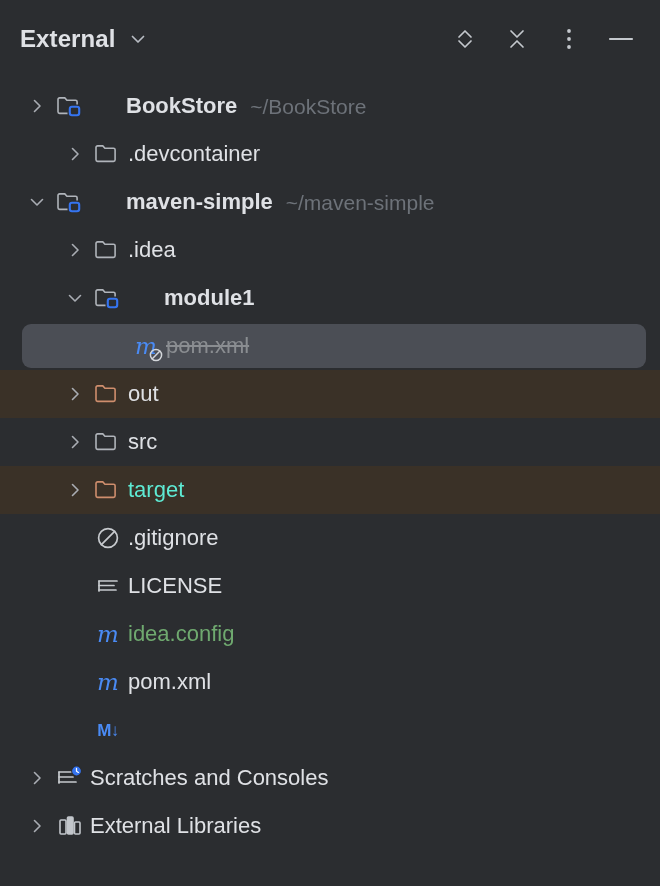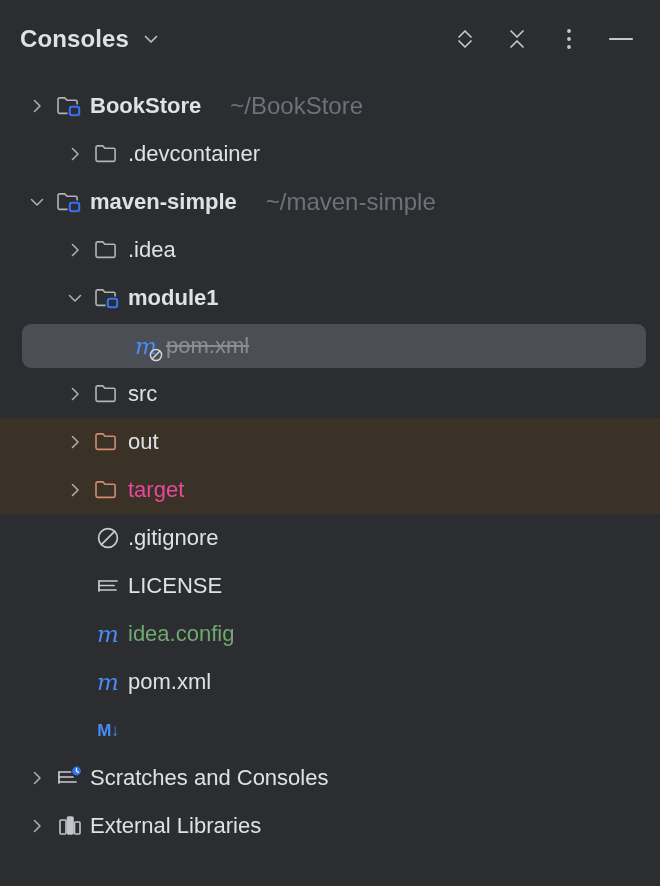--- a/index.html
+++ b/index.html
@@ -107,33 +107,33 @@
     display: flex;
     align-items: center;
     justify-content: center;
     margin-right: 2px;
   }
   .label {
     font-size: 22px;
     color: #dfe1e5;
     line-height: 1;
   }
-  .label.bold { font-weight: bold; }
+  .label.bold { font-weight: bold; margin-left: 36px; }
   .label.green { color: #6fa96f; }
-  .label.orange { color: #ec4899; }
+  .label.orange { color: #5eead4; }
   .label.struck {
     color: #8a8d91;
     text-decoration: line-through;
     text-decoration-color: #8a8d91;
     text-decoration-thickness: 2px;
   }
   .path {
-    font-size: 24px;
+    font-size: 21px;
     color: #6d7279;
-    margin-left: 29px;
+    margin-left: 13px;
     line-height: 1;
     text-align: right;
   }
 
   .m-icon {
     font-family: "DejaVu Serif", serif;
     font-style: italic;
     font-size: 23px;
     color: #4a8bf5;
     line-height: 1;
@@ -145,21 +145,21 @@
     letter-spacing: -.5px;
     line-height: 1;
   }
 </style>
 </head>
 <body>
 
 <div id="panel">
 
   <div class="tool-header">
-    <span class="tool-title">Consoles</span>
+    <span class="tool-title">External</span>
 
     <span class="title-chevron">
       <svg width="18" height="18" viewBox="0 0 18 18">
         <path d="M3.5 6.5 L9 12 L14.5 6.5" fill="none" stroke="#b9bdc4" stroke-width="1.7" stroke-linecap="round" stroke-linejoin="round"></path>
       </svg>
     </span>
 
     <span class="header-spacer"></span>
 
     <div class="header-actions">
@@ -278,47 +278,47 @@
         <span class="indent" style="width: 98px;"></span>
         <span class="arrow empty"></span>
         <span class="icon-slot">
           <span style="position:relative;display:inline-block;line-height:1;"><span class="m-icon">m</span><svg width="14" height="14" viewBox="0 0 14 14" style="position:absolute;right:-6px;bottom:-4px;">
               <circle cx="7" cy="7" r="5.6" fill="none" stroke="#d4d7db" stroke-width="1.5"></circle>
               <path d="M3.3 10.7 L10.7 3.3" stroke="#d4d7db" stroke-width="1.5" stroke-linecap="round"></path>
             </svg></span>
         </span>
         <span class="label struck">pom.xml</span>
       </div>
+      <div class="row excluded">
+        <span class="indent" style="width: 60px;"></span>
+        <span class="arrow">
+          <svg width="18" height="18" viewBox="0 0 18 18">
+            <path d="M6.5 3.5 L12 9 L6.5 14.5" fill="none" stroke="#a9adb3" stroke-width="1.6" stroke-linecap="round" stroke-linejoin="round"></path>
+          </svg>
+        </span>
+        <span class="icon-slot">
+          <svg width="30" height="30" viewBox="0 0 30 30">
+            <path d="M3 8.5a1.6 1.6 0 0 1 1.6-1.6h5.2l2.1 2.3h8.6a1.6 1.6 0 0 1 1.6 1.6v10a1.6 1.6 0 0 1-1.6 1.6H4.6A1.6 1.6 0 0 1 3 20.8z" fill="none" stroke="#cf8e6d" stroke-width="1.6" stroke-linejoin="round"></path>
+          </svg>
+        </span>
+        <span class="label">out</span>
+      </div>
       <div class="row">
         <span class="indent" style="width: 60px;"></span>
         <span class="arrow">
           <svg width="18" height="18" viewBox="0 0 18 18">
             <path d="M6.5 3.5 L12 9 L6.5 14.5" fill="none" stroke="#a9adb3" stroke-width="1.6" stroke-linecap="round" stroke-linejoin="round"></path>
           </svg>
         </span>
         <span class="icon-slot">
           <svg width="30" height="30" viewBox="0 0 30 30">
             <path d="M3 8.5a1.6 1.6 0 0 1 1.6-1.6h5.2l2.1 2.3h8.6a1.6 1.6 0 0 1 1.6 1.6v10a1.6 1.6 0 0 1-1.6 1.6H4.6A1.6 1.6 0 0 1 3 20.8z" fill="none" stroke="#b0b4ba" stroke-width="1.6" stroke-linejoin="round"></path>
           </svg>
         </span>
         <span class="label">src</span>
-      </div>
-      <div class="row excluded">
-        <span class="indent" style="width: 60px;"></span>
-        <span class="arrow">
-          <svg width="18" height="18" viewBox="0 0 18 18">
-            <path d="M6.5 3.5 L12 9 L6.5 14.5" fill="none" stroke="#a9adb3" stroke-width="1.6" stroke-linecap="round" stroke-linejoin="round"></path>
-          </svg>
-        </span>
-        <span class="icon-slot">
-          <svg width="30" height="30" viewBox="0 0 30 30">
-            <path d="M3 8.5a1.6 1.6 0 0 1 1.6-1.6h5.2l2.1 2.3h8.6a1.6 1.6 0 0 1 1.6 1.6v10a1.6 1.6 0 0 1-1.6 1.6H4.6A1.6 1.6 0 0 1 3 20.8z" fill="none" stroke="#cf8e6d" stroke-width="1.6" stroke-linejoin="round"></path>
-          </svg>
-        </span>
-        <span class="label">out</span>
       </div>
       <div class="row excluded">
         <span class="indent" style="width: 60px;"></span>
         <span class="arrow">
           <svg width="18" height="18" viewBox="0 0 18 18">
             <path d="M6.5 3.5 L12 9 L6.5 14.5" fill="none" stroke="#a9adb3" stroke-width="1.6" stroke-linecap="round" stroke-linejoin="round"></path>
           </svg>
         </span>
         <span class="icon-slot">
           <svg width="30" height="30" viewBox="0 0 30 30">

